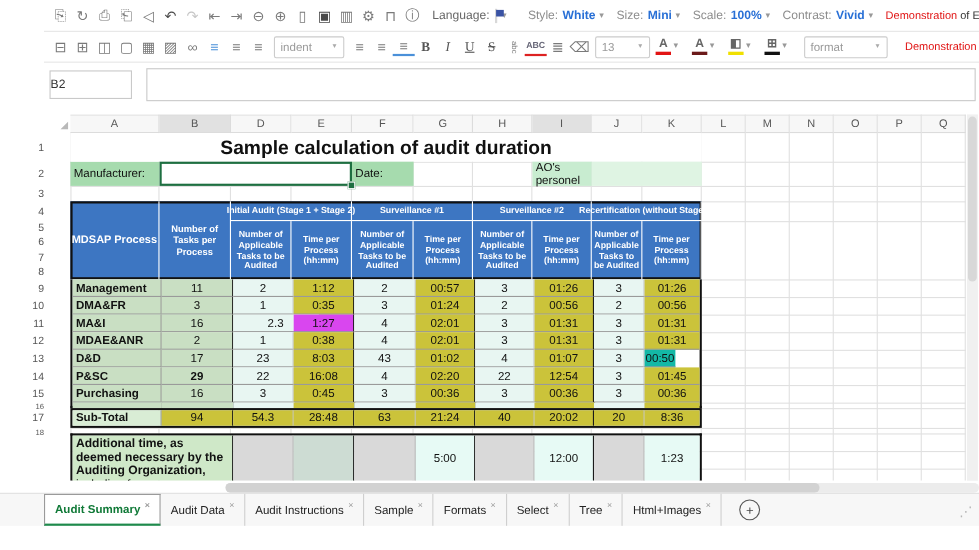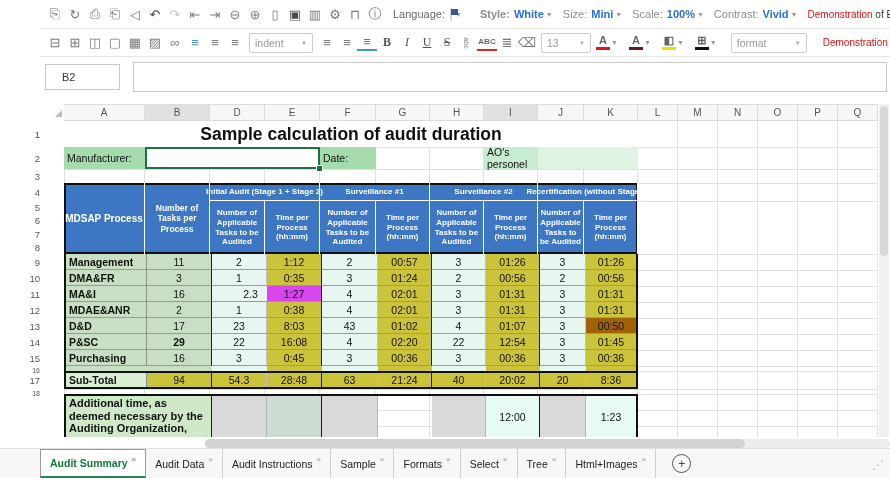--- a/index.html
+++ b/index.html
@@ -28,21 +28,21 @@
   .fi{font-family:"Liberation Serif",serif;font-style:italic;font-size:12px;color:#555;}
   .fu{font-family:"Liberation Serif",serif;font-size:12px;color:#555;text-decoration:underline;}
   .fs{font-family:"Liberation Serif",serif;font-size:12px;color:#555;text-decoration:line-through;}
   .vert{transform:rotate(90deg);font-size:7px;letter-spacing:0;}
   .abc{font-size:8px;font-weight:bold;color:#667;}
   .colorbtn{display:inline-flex;flex-direction:column;align-items:center;width:16px;cursor:pointer;}
   .colorbtn b{font-size:11px;color:#666;font-weight:bold;line-height:11px;}
   .colorbtn i{display:block;width:14px;height:3px;margin-top:1px;}
   
   #cellref{position:absolute;left:45px;top:64px;width:75px;height:26px;border:1px solid #c9c9c9;
-           font-size:11px;color:#333;display:flex;align-items:center;padding-left:16px;box-sizing:border-box;background:#fff;}
+           font-size:11px;color:#333;display:flex;align-items:center;padding-left:0;box-sizing:border-box;background:#fff;}
   #formula{position:absolute;left:133px;top:62px;width:754px;height:30px;border:1px solid #c9c9c9;
            box-sizing:border-box;background:#fff;font-size:11px;}
   
   #grid{position:absolute;left:0;top:104px;width:890px;height:333px;overflow:hidden;background:#fff;}
   .colhdr{position:absolute;top:0;height:17px;background:#f7f7f7;border:1px solid #dcdcdc;border-left:none;
           color:#555;font-size:10px;display:flex;align-items:center;justify-content:center;}
   .colhdr.hl{background:#e1e1e1;}
   .rownum{position:absolute;left:0;width:64px;color:#555;font-size:9.5px;display:flex;
           align-items:center;justify-content:flex-end;padding-right:24px;box-sizing:border-box;}
   .gl{position:absolute;background:#e0e0e0;}
@@ -90,21 +90,21 @@
         <span class="tbicon">▥</span>
         <span class="tbicon">⚙</span>
         <span class="tbicon">⊓</span>
         <span class="tbicon">ⓘ</span>
       </span>
     <span class="lbl" style="color:#666;margin-left:8px;">Language:</span>
     <span class="flag">
         <i></i>
       </span>
     <span class="caret">▼</span>
-    <span class="lbl" style="margin-left:8px;font-weight:bold;">Style:</span>
+    <span class="lbl" style="margin-left:8px;">Style:</span>
     <span class="val">White</span>
     <span class="caret">▼</span>
     <span class="lbl">Size:</span>
     <span class="val">Mini</span>
     <span class="caret">▼</span>
     <span class="lbl">Scale:</span>
     <span class="val">100%</span>
     <span class="caret">▼</span>
     <span class="lbl">Contrast:</span>
     <span class="val">Vivid</span>
@@ -318,21 +318,21 @@
         <div class="cell" style="position: absolute; left: 520px; top: 48px; width: 50px; height: 16px; background: rgb(203, 195, 58); border-bottom: 1px solid rgb(154, 154, 154);">01:31</div>
         <div class="cell left" style="position: absolute; left: 0px; top: 64px; width: 81px; height: 16px; background: rgb(201, 223, 195); border-bottom: 1px solid rgb(154, 154, 154); border-right: 1px solid rgb(143, 143, 143); font-weight: bold;">D&amp;D</div>
         <div class="cell" style="position: absolute; left: 81px; top: 64px; width: 65px; height: 16px; background: rgb(201, 223, 195); border-bottom: 1px solid rgb(154, 154, 154); border-right: 1.5px solid rgb(26, 26, 26);">17</div>
         <div class="cell" style="position: absolute; left: 146px; top: 64px; width: 55px; height: 16px; background: rgb(232, 246, 242); border-bottom: 1px solid rgb(154, 154, 154); border-right: 1px solid rgb(194, 194, 194);">23</div>
         <div class="cell" style="position: absolute; left: 201px; top: 64px; width: 55px; height: 16px; background: rgb(203, 195, 58); border-bottom: 1px solid rgb(154, 154, 154); border-right: 1.5px solid rgb(26, 26, 26);">8:03</div>
         <div class="cell" style="position: absolute; left: 256px; top: 64px; width: 56px; height: 16px; background: rgb(232, 246, 242); border-bottom: 1px solid rgb(154, 154, 154); border-right: 1px solid rgb(194, 194, 194);">43</div>
         <div class="cell" style="position: absolute; left: 312px; top: 64px; width: 54px; height: 16px; background: rgb(203, 195, 58); border-bottom: 1px solid rgb(154, 154, 154); border-right: 1.5px solid rgb(26, 26, 26);">01:02</div>
         <div class="cell" style="position: absolute; left: 366px; top: 64px; width: 54px; height: 16px; background: rgb(232, 246, 242); border-bottom: 1px solid rgb(154, 154, 154); border-right: 1px solid rgb(194, 194, 194);">4</div>
         <div class="cell" style="position: absolute; left: 420px; top: 64px; width: 54px; height: 16px; background: rgb(203, 195, 58); border-bottom: 1px solid rgb(154, 154, 154); border-right: 1.5px solid rgb(26, 26, 26);">01:07</div>
         <div class="cell" style="position: absolute; left: 474px; top: 64px; width: 46px; height: 16px; background: rgb(232, 246, 242); border-bottom: 1px solid rgb(154, 154, 154); border-right: 1px solid rgb(194, 194, 194);">3</div>
-        <div class="cell" style="position: absolute; left: 520px; top: 64px; width: 50px; height: 16px; background: #a16207; border-bottom: 1px solid rgb(154, 154, 154);">00:50</div>
+        <div class="cell" style="position: absolute; left: 520px; top: 64px; width: 28px; height: 16px; background: #14b8a6; border-bottom: 1px solid rgb(154, 154, 154);">00:50</div>
         <div class="cell left" style="position: absolute; left: 0px; top: 80px; width: 81px; height: 16px; background: rgb(201, 223, 195); border-bottom: 1px solid rgb(154, 154, 154); border-right: 1px solid rgb(143, 143, 143); font-weight: bold;">P&amp;SC</div>
         <div class="cell" style="position: absolute; left: 81px; top: 80px; width: 65px; height: 16px; background: rgb(201, 223, 195); border-bottom: 1px solid rgb(154, 154, 154); border-right: 1.5px solid rgb(26, 26, 26); font-weight: bold;">29</div>
         <div class="cell" style="position: absolute; left: 146px; top: 80px; width: 55px; height: 16px; background: rgb(232, 246, 242); border-bottom: 1px solid rgb(154, 154, 154); border-right: 1px solid rgb(194, 194, 194);">22</div>
         <div class="cell" style="position: absolute; left: 201px; top: 80px; width: 55px; height: 16px; background: rgb(203, 195, 58); border-bottom: 1px solid rgb(154, 154, 154); border-right: 1.5px solid rgb(26, 26, 26);">16:08</div>
         <div class="cell" style="position: absolute; left: 256px; top: 80px; width: 56px; height: 16px; background: rgb(232, 246, 242); border-bottom: 1px solid rgb(154, 154, 154); border-right: 1px solid rgb(194, 194, 194);">4</div>
         <div class="cell" style="position: absolute; left: 312px; top: 80px; width: 54px; height: 16px; background: rgb(203, 195, 58); border-bottom: 1px solid rgb(154, 154, 154); border-right: 1.5px solid rgb(26, 26, 26);">02:20</div>
         <div class="cell" style="position: absolute; left: 366px; top: 80px; width: 54px; height: 16px; background: rgb(232, 246, 242); border-bottom: 1px solid rgb(154, 154, 154); border-right: 1px solid rgb(194, 194, 194);">22</div>
         <div class="cell" style="position: absolute; left: 420px; top: 80px; width: 54px; height: 16px; background: rgb(203, 195, 58); border-bottom: 1px solid rgb(154, 154, 154); border-right: 1.5px solid rgb(26, 26, 26);">12:54</div>
         <div class="cell" style="position: absolute; left: 474px; top: 80px; width: 46px; height: 16px; background: rgb(232, 246, 242); border-bottom: 1px solid rgb(154, 154, 154); border-right: 1px solid rgb(194, 194, 194);">3</div>
         <div class="cell" style="position: absolute; left: 520px; top: 80px; width: 50px; height: 16px; background: rgb(203, 195, 58); border-bottom: 1px solid rgb(154, 154, 154);">01:45</div>
@@ -367,20 +367,21 @@
         <div class="cell" style="position: absolute; left: 366px; top: 0px; width: 54px; height: 14px; background: rgb(203, 195, 58); border-right: 1px solid rgb(194, 194, 194);">40</div>
         <div class="cell" style="position: absolute; left: 420px; top: 0px; width: 54px; height: 14px; background: rgb(203, 195, 58); border-right: 1.5px solid rgb(26, 26, 26);">20:02</div>
         <div class="cell" style="position: absolute; left: 474px; top: 0px; width: 46px; height: 14px; background: rgb(203, 195, 58); border-right: 1px solid rgb(194, 194, 194);">20</div>
         <div class="cell" style="position: absolute; left: 520px; top: 0px; width: 50px; height: 14px; background: rgb(203, 195, 58);">8:36</div>
       </div>
       <div style="left: 64px; top: 290px; width: 574px; height: 43px; position: absolute; box-sizing: border-box; border-top: 2px solid rgb(17, 17, 17); border-right: 2px solid rgb(17, 17, 17); border-left: 2px solid rgb(17, 17, 17); border-image: initial; border-bottom: none; z-index: 2;">
         <div style="position: absolute; left: 0px; top: 0px; width: 146px; height: 100%; background: rgb(207, 232, 200); font-size: 11px; line-height: 12.5px; padding: 1px 3px; box-sizing: border-box; border-right: 1.5px solid rgb(26, 26, 26); color: rgb(17, 17, 17);"><b>Additional time, as deemed necessary by the Auditing Organization,</b><span> including for</span></div>
         <div class="cell" style="position: absolute; left: 146px; top: 0px; width: 55px; height: 100%; background: rgb(217, 217, 217); border-right: 1px solid rgb(181, 181, 181);"></div>
         <div class="cell" style="position: absolute; left: 201px; top: 0px; width: 55px; height: 100%; background: rgb(205, 220, 211); border-right: 1.5px solid rgb(26, 26, 26);"></div>
         <div class="cell" style="position: absolute; left: 256px; top: 0px; width: 56px; height: 100%; background: rgb(217, 217, 217); border-right: 1px solid rgb(181, 181, 181);"></div>
+        <div class="cell" style="position: absolute; left: 312px; top: 0px; width: 54px; height: 100%; background: rgb(231, 250, 245); border-right: 1.5px solid rgb(26, 26, 26);">5:00</div>
         <div class="cell" style="position: absolute; left: 366px; top: 0px; width: 54px; height: 100%; background: rgb(217, 217, 217); border-right: 1px solid rgb(181, 181, 181);"></div>
         <div class="cell" style="position: absolute; left: 420px; top: 0px; width: 54px; height: 100%; background: rgb(231, 250, 245); border-right: 1.5px solid rgb(26, 26, 26);">12:00</div>
         <div class="cell" style="position: absolute; left: 474px; top: 0px; width: 46px; height: 100%; background: rgb(217, 217, 217); border-right: 1px solid rgb(181, 181, 181);"></div>
         <div class="cell" style="position: absolute; left: 520px; top: 0px; width: 50px; height: 100%; background: rgb(231, 250, 245);">1:23</div>
       </div>
     </div>
 
   <div id="vscroll">
       <div id="vthumb"></div>
     </div>

